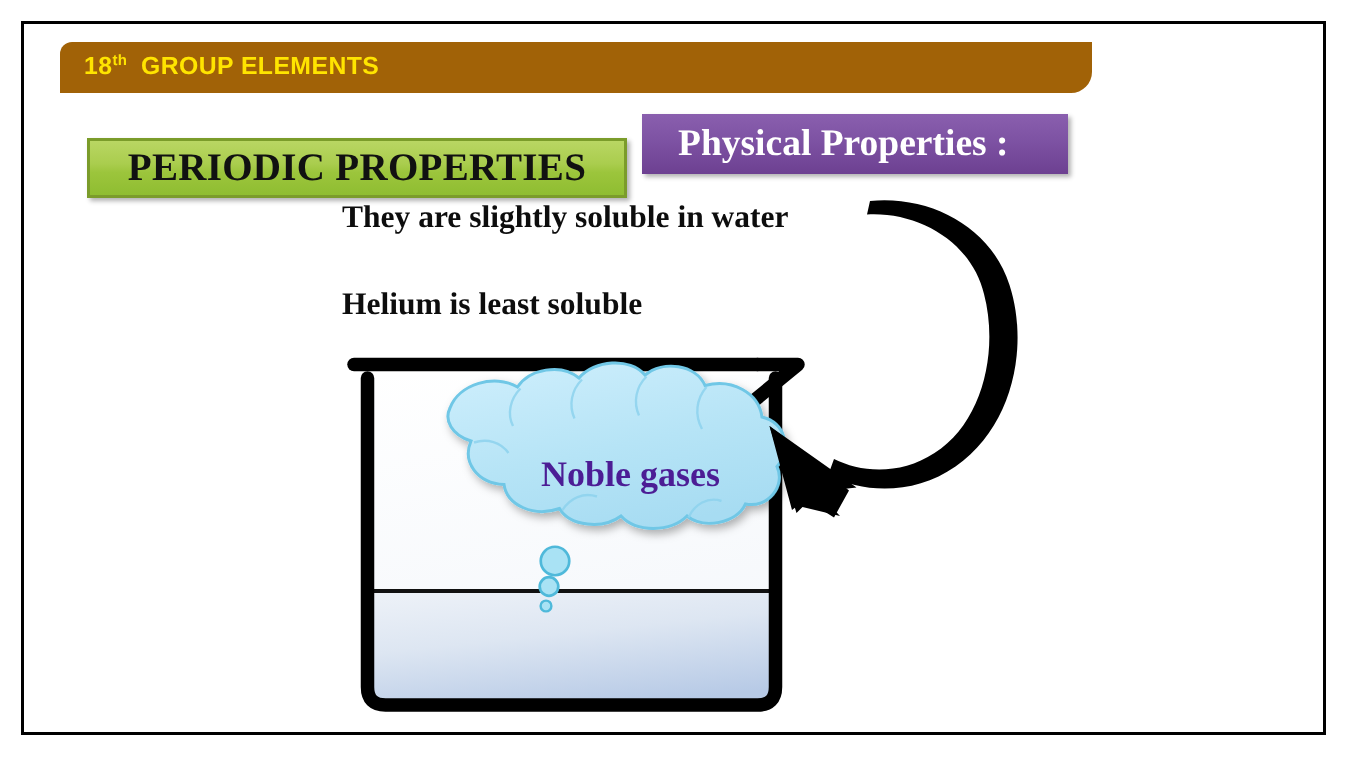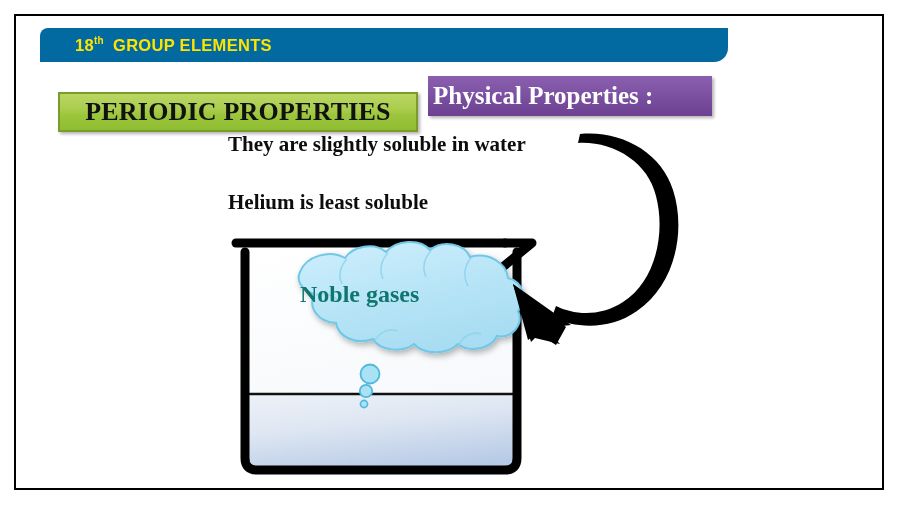--- a/index.html
+++ b/index.html
@@ -24,25 +24,25 @@
     box-sizing:border-box;
     background:transparent;
     pointer-events:none;
   }
 
   
   .title-bar{
     position:absolute;
     left:40px;top:28px;
     width:688px;height:34px;
-    background:#0369a1;
+    background:#a16207;
     border-radius:8px 0 14px 0;
     box-sizing:border-box;
     display:flex;align-items:center;
-    padding-left:35px;
+    padding-left:16px;
   }
   .title-bar .title-text{
     color:#FFE400;
     font-family:"Liberation Sans",sans-serif;
     font-weight:bold;
     font-size:16.5px;
     letter-spacing:0.3px;
     white-space:nowrap;
   }
   .title-bar sup{
@@ -74,21 +74,21 @@
   }
 
   
   .purple-plate{
     position:absolute;
     left:428px;top:76px;
     width:284px;height:40px;
     background:linear-gradient(180deg,#8a5fae 0%,#7d52a3 45%,#6d4091 100%);
     box-sizing:border-box;
     display:flex;align-items:center;
-    padding-left:5px;
+    padding-left:24px;
     box-shadow:2px 2px 3px rgba(0,0,0,0.30);
   }
   .purple-plate .plate-text{
     color:#ffffff;
     font-family:"Liberation Serif",serif;
     font-weight:bold;
     font-size:25px;
     white-space:nowrap;
   }
 
@@ -108,24 +108,24 @@
   .figure{
     position:absolute;
     left:0;top:0;
     width:900px;height:506px;
     pointer-events:none;
   }
   .figure svg{display:block;}
 
   .cloud-label{
     position:absolute;
-    left:300px;top:281px;
+    left:300px;top:304px;
     width:180px;
-    text-align:left;
-    color:#0f766e;
+    text-align:right;
+    color:#4c1d95;
     font-family:"Liberation Serif",serif;
     font-weight:bold;
     font-size:24px;
     white-space:nowrap;
   }
 </style>
 </head>
 <body>
 
 <div id="slide">

